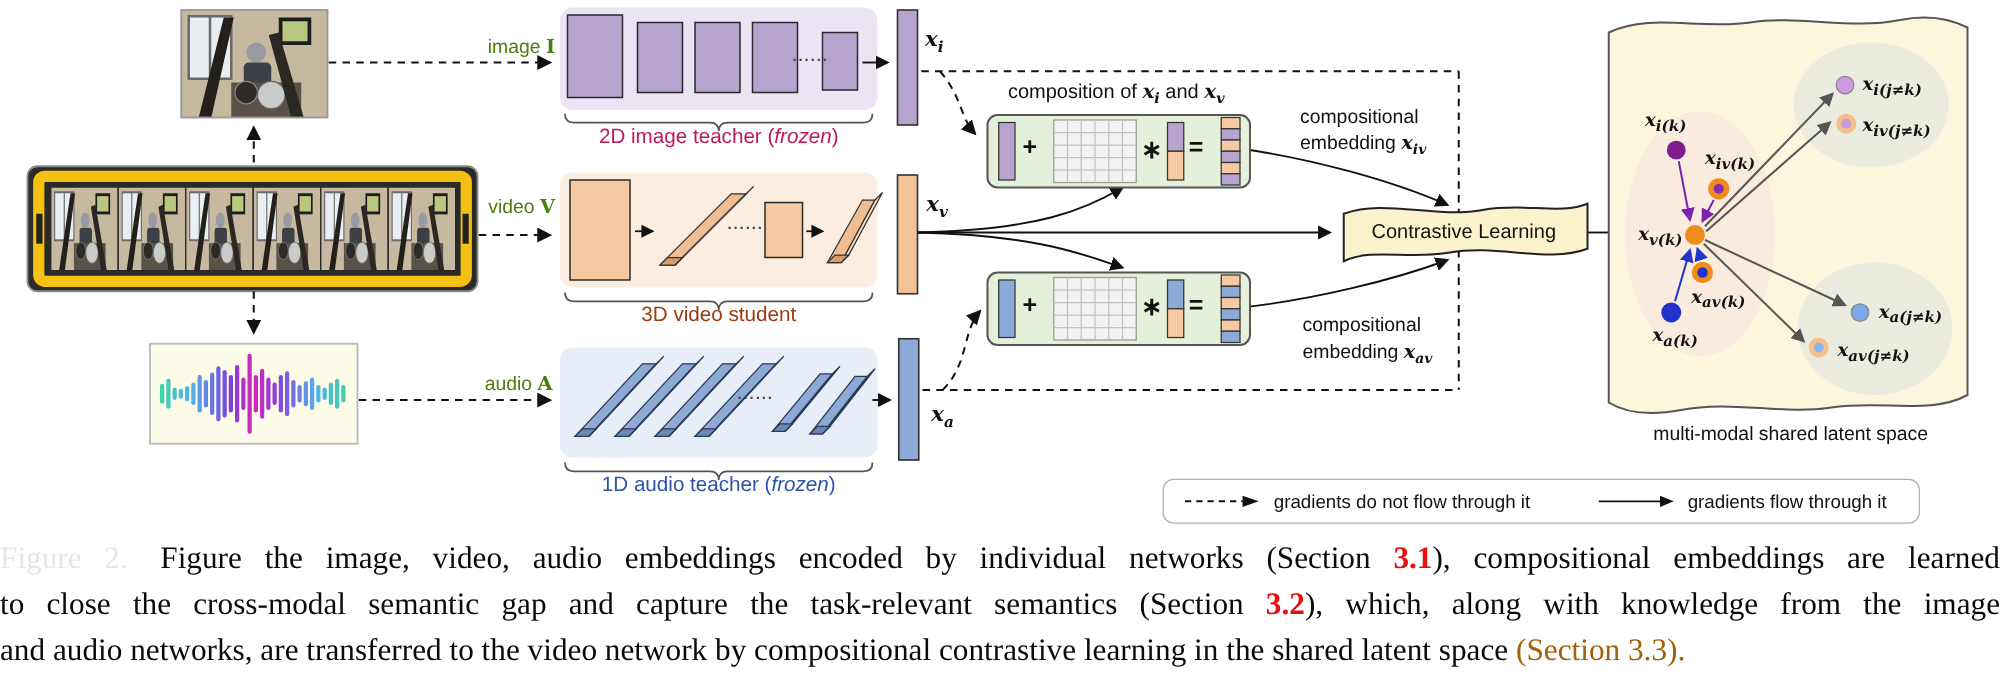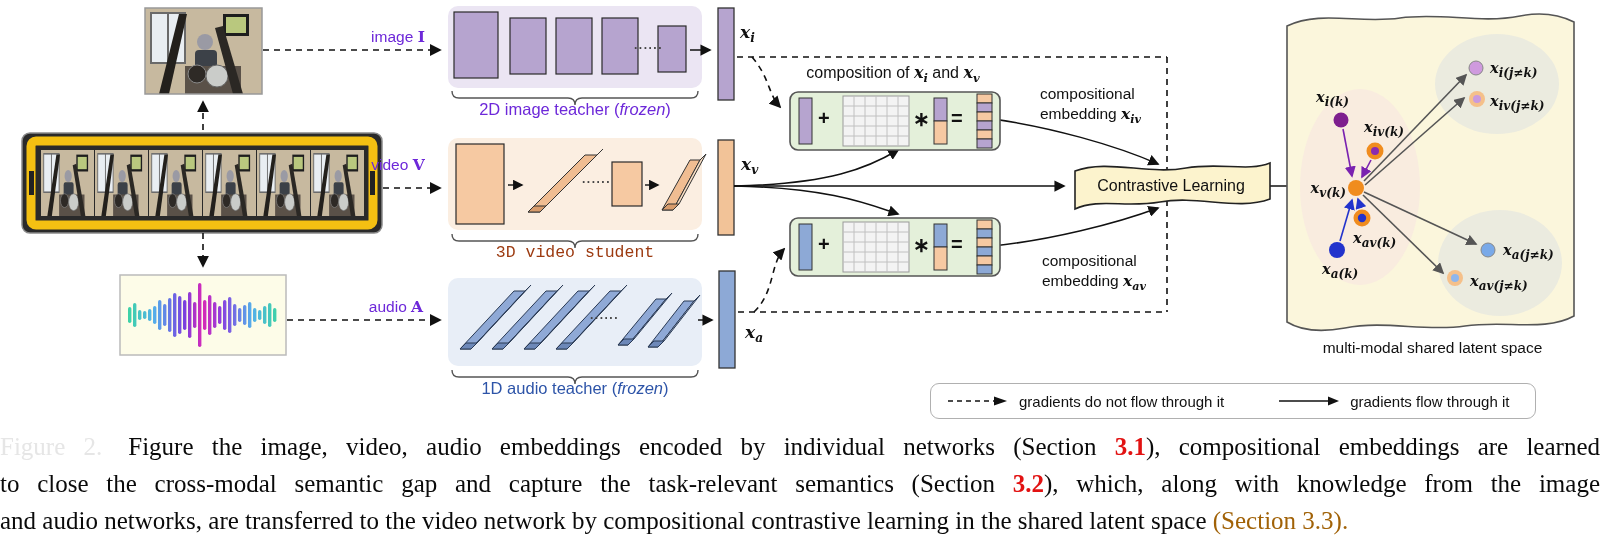--- a/index.html
+++ b/index.html
@@ -1,24 +1,24 @@
 <!DOCTYPE html>
 <html><head>
 <meta charset="utf-8">
 <style>
   html,body{margin:0;padding:0;background:#fff;}
   #stage{position:relative;width:1600px;height:543px;background:#fff;overflow:hidden;
          font-family:"Liberation Sans",sans-serif;color:#111;}
   #diagram-svg{position:absolute;left:0;top:0;}
   .abs{position:absolute;}
-  .inlabel{font-size:15.5px;text-align:center;color:#6d28d9;white-space:nowrap;}
+  .inlabel{font-size:15.5px;text-align:right;color:#4d7c0f;white-space:nowrap;}
   .bsym{font-family:"DejaVu Serif",serif;font-weight:bold;font-style:normal;}
   .netcap{font-size:16.5px;text-align:center;white-space:nowrap;}
   .netcap .frz{font-style:italic;}
-  .cap-img{color:#6d28d9;}
+  .cap-img{color:#be185d;}
   .cap-vid{color:#9c3a10;}
   .cap-aud{color:#2d54a8;}
   .dots{font-size:12px;font-weight:bold;color:#444;letter-spacing:1.5px;}
   .mathlabel{font-family:"DejaVu Serif",serif;font-style:italic;font-weight:bold;font-size:17px;white-space:nowrap;}
   .mathlabel sub,.mtext sub{font-size:0.72em;}
   .mtext{font-size:16px;text-align:center;white-space:nowrap;}
   .mtext i,.mtext sub{font-family:"DejaVu Serif",serif;font-weight:bold;font-style:italic;}
   .op{font-size:20px;font-weight:bold;color:#111;}
   .outtext{font-size:15.5px;line-height:1.32;color:#111;}
   .banner-text{font-size:16px;text-align:center;color:#111;white-space:nowrap;}
@@ -323,21 +323,21 @@
 
 <div class="abs inlabel" style="left:352px;top:27px;width:92px;"><span>image </span><span class="bsym">I</span></div>
 <div class="abs inlabel" style="left:352px;top:155px;width:92px;"><span>video </span><span class="bsym">V</span></div>
 <div class="abs inlabel" style="left:350px;top:297px;width:92px;"><span>audio </span><span class="bsym">A</span></div>
 
 <div class="abs dots" style="left:634px;top:38px;">......</div>
 <div class="abs dots" style="left:582px;top:172px;">......</div>
 <div class="abs dots" style="left:590px;top:308px;">......</div>
 
 <div class="abs netcap cap-img" style="left:430px;top:100px;width:290px;"><span>2D image teacher (</span><span class="frz">frozen</span><span>)</span></div>
-<div class="abs netcap cap-vid" style="left:430px;top:243px;width:290px;font-family:Liberation Mono, monospace;">3D video student</div>
+<div class="abs netcap cap-vid" style="left:430px;top:243px;width:290px;">3D video student</div>
 <div class="abs netcap cap-aud" style="left:430px;top:379px;width:290px;"><span>1D audio teacher (</span><span class="frz">frozen</span><span>)</span></div>
 
 <div class="abs mathlabel" style="left:740px;top:22px;"><i>x</i><sub>i</sub></div>
 <div class="abs mathlabel" style="left:741px;top:154px;"><i>x</i><sub>v</sub></div>
 <div class="abs mathlabel" style="left:745px;top:322px;"><i>x</i><sub>a</sub></div>
 
 <div class="abs mtext" style="left:768px;top:63px;width:250px;">composition of <i>x</i><sub>i</sub> and <i>x</i><sub>v</sub></div>
 
 <div class="abs op" style="left:818px;top:107px;">+</div>
 <div class="abs op" style="left:913px;top:107px;">∗</div>

